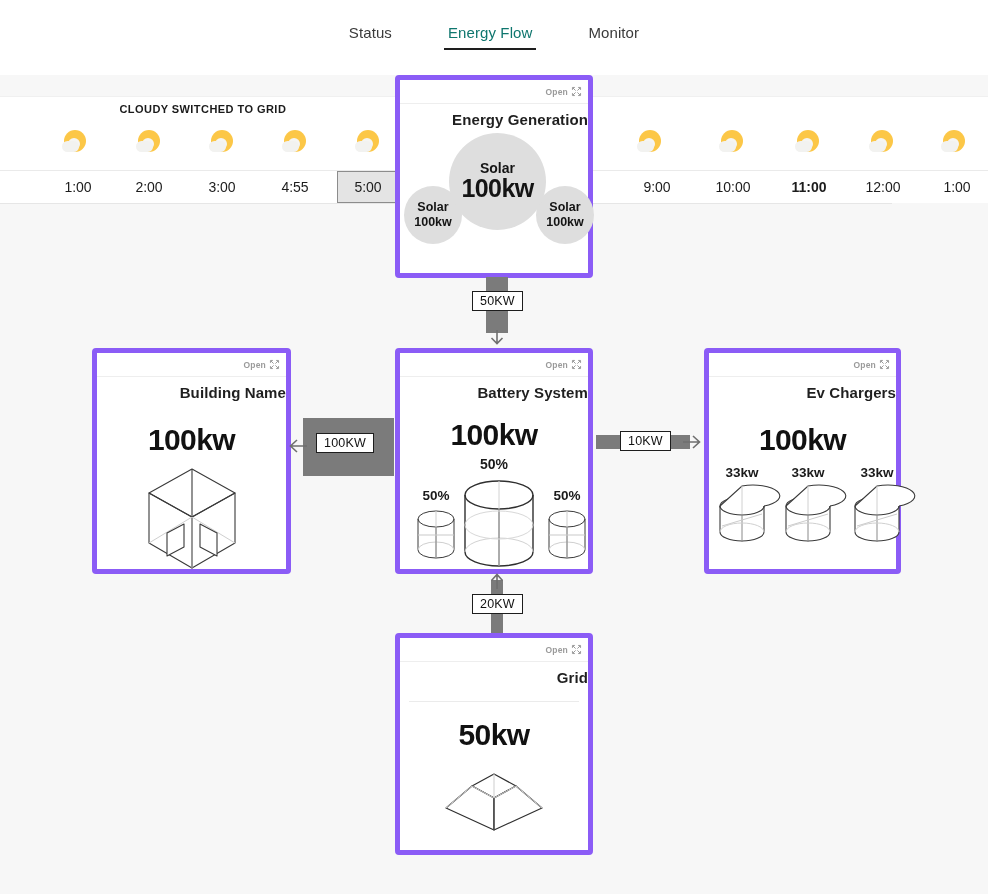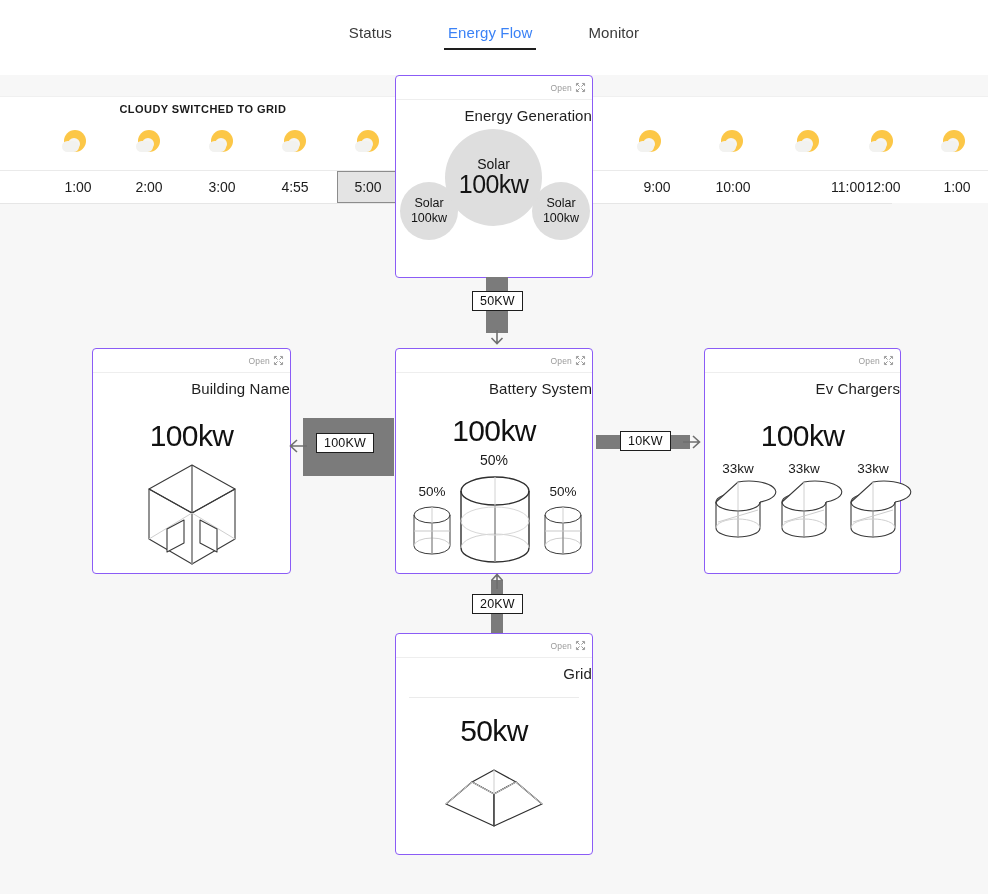--- a/index.html
+++ b/index.html
@@ -17,21 +17,21 @@
     background: #ffffff;
   }
   .nav {
     position: absolute; left: 0; top: 24px; width: 988px;
     display: flex; justify-content: center; gap: 48px;
   }
   .nav-item {
     font-size: 15px; color: #3a3a3a; padding: 0 4px 7px 4px;
     letter-spacing: .1px; cursor: pointer; white-space: nowrap;
   }
-  .nav-item.active { color: #3b82f6; border-bottom: 2.5px solid #1e1e1e; }
+  .nav-item.active { color: #0f766e; border-bottom: 2.5px solid #1e1e1e; }
 
   
   .timeline {
     position: absolute; left: 0; top: 96px; width: 988px; height: 107px;
     background: #ffffff; border-top: 1px solid #f0f0f0;
   }
   .tl-events {
     position: absolute; left: 0; top: 0; width: 988px; height: 28px;
   }
   .tl-event {
@@ -68,21 +68,21 @@
     height: 32px; line-height: 32px; min-width: 62px; text-align: center;
     font-size: 14px; color: #1c1c1c; cursor: pointer;
   }
   .hr.sel {
     background: #e4e4e4; border: 1px solid #8c8c8c; line-height: 30px;
   }
 
   
   .card {
     position: absolute; background: #ffffff;
-    border: 1px solid #8b5cf6; border-radius: 4px;
+    border: 5px solid #8b5cf6; border-radius: 4px; font-weight: bold;
   }
   .card-head {
     height: 24px; border-bottom: 1px solid #eeeeee;
     display: flex; align-items: center; justify-content: flex-end;
     padding-right: 7px; gap: 4px;
   }
   .open-lbl { font-size: 8.5px; color: #9a9a9a; letter-spacing: .2px; }
   .open-ico { display: block; }
   .card-title {
     text-align: right; font-size: 15px; color: #1f1f1f;
@@ -225,21 +225,21 @@
     </div>
 
   <div class="tl-hours" id="tl-hours">
       <div class="hr" style="left: 78px;">1:00</div>
       <div class="hr" style="left: 149px;">2:00</div>
       <div class="hr" style="left: 222px;">3:00</div>
       <div class="hr" style="left: 295px;">4:55</div>
       <div class="hr sel" style="left: 368px;">5:00</div>
       <div class="hr" style="left: 657px;">9:00</div>
       <div class="hr" style="left: 733px;">10:00</div>
-      <div class="hr" style="left: 848px;">11:00</div>
+      <div class="hr" style="left: 809px; font-weight: bold;">11:00</div>
       <div class="hr" style="left: 883px;">12:00</div>
       <div class="hr" style="left: 957px;">1:00</div>
     </div>
 </div>
 
 <div class="card" id="card-generation">
   <div class="card-head">
     <span class="open-lbl">Open</span>
     <span class="open-ico">
       <svg width="9" height="9" viewBox="0 0 10 10">

